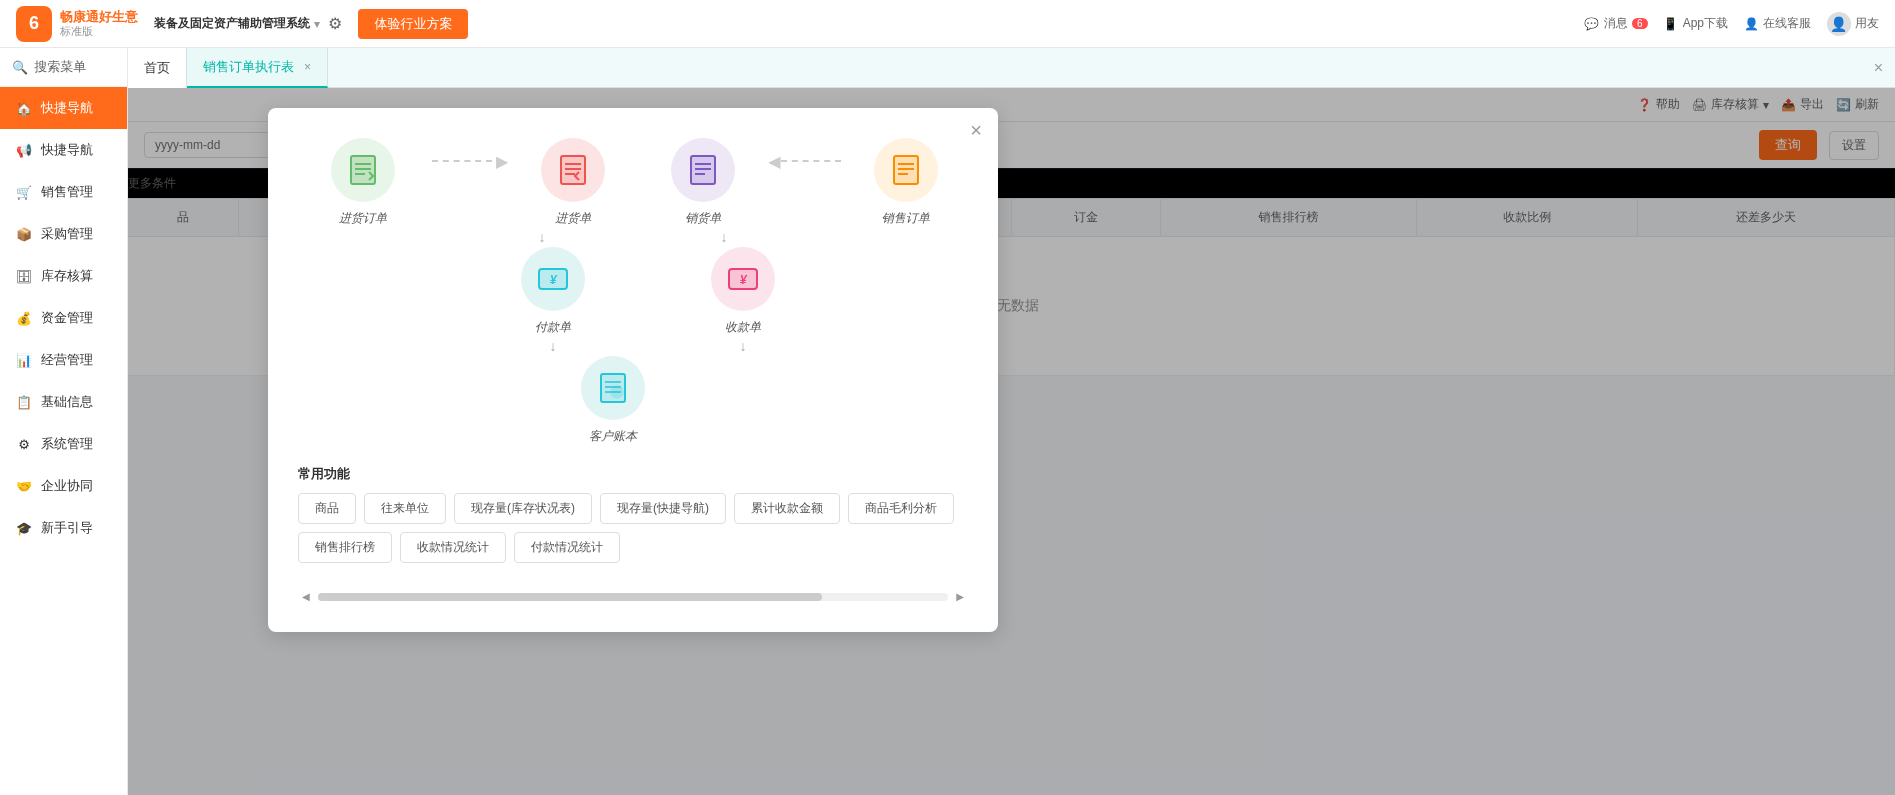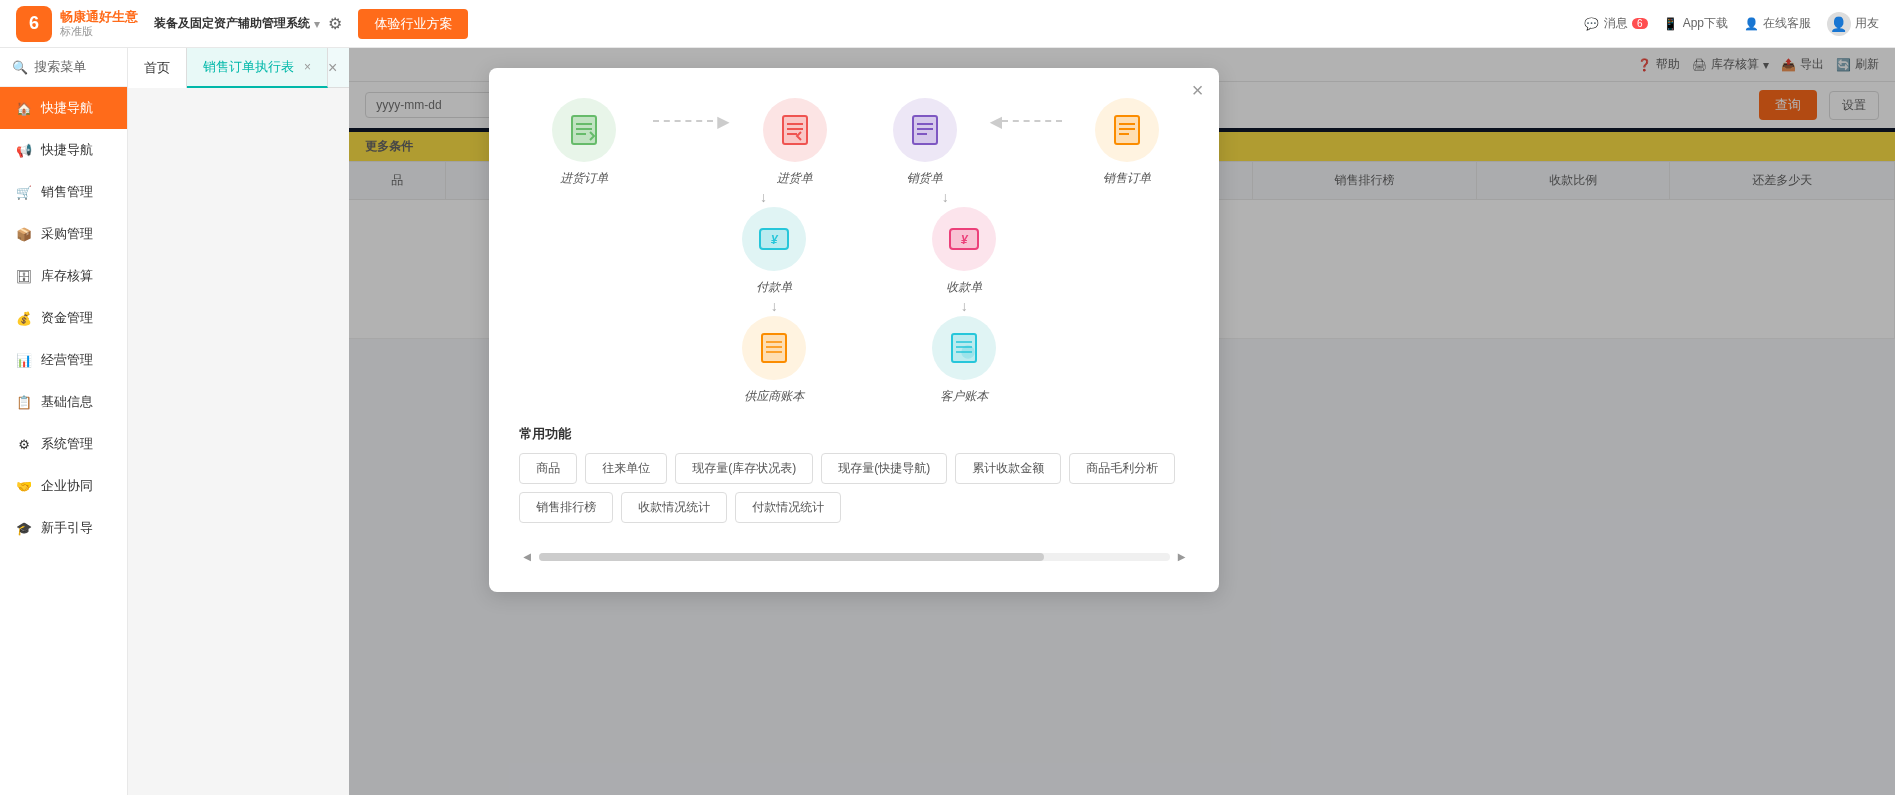--- a/index.html
+++ b/index.html
@@ -3,21 +3,21 @@
   <meta charset="utf-8">
   <style>
     * { box-sizing: border-box; margin: 0; padding: 0; }
     body { font-family: 'Microsoft YaHei', Arial, sans-serif; font-size: 13px; background: #f5f5f5; overflow: hidden; }
 
     
     .app-wrapper { display: flex; flex-direction: column; height: 795px; width: 1895px; }
     .top-bar { height: 48px; background: #fff; display: flex; align-items: center; padding: 0 16px; border-bottom: 1px solid #e8e8e8; flex-shrink: 0; }
     .main-layout { display: flex; flex: 1; overflow: hidden; }
     .sidebar { width: 128px; background: #fff; border-right: 1px solid #e8e8e8; flex-shrink: 0; display: flex; flex-direction: column; }
-    .content-area { flex: 1; display: flex; flex-direction: row; overflow: hidden; }
+    .content-area { flex: 1; display: flex; flex-direction: column; overflow: hidden; }
     .tab-bar { height: 40px; background: #f0fafa; display: flex; align-items: center; border-bottom: 1px solid #ddd; flex-shrink: 0; }
     .main-content { flex: 1; overflow: auto; position: relative; background: #f5f7fa; }
 
     
     .logo-area { display: flex; align-items: center; gap: 8px; margin-right: 16px; }
     .logo-icon { width: 36px; height: 36px; background: #ff6b1a; border-radius: 8px; display: flex; align-items: center; justify-content: center; color: white; font-size: 18px; font-weight: bold; flex-shrink: 0; }
     .logo-text { display: flex; flex-direction: column; line-height: 1.2; }
     .logo-text .brand { color: #ff6b1a; font-size: 13px; font-weight: bold; }
     .logo-text .sub { color: #999; font-size: 11px; }
     .system-title { color: #333; font-size: 12px; font-weight: bold; font-family: Liberation Mono, monospace; }
@@ -43,21 +43,21 @@
     .tabs-end { margin-left: auto; padding-right: 12px; }
     .close-all-btn { color: #999; cursor: pointer; font-size: 16px; }
 
     
     .content-toolbar { background: #fff; padding: 8px 16px; display: flex; align-items: center; gap: 12px; border-bottom: 1px solid #e8e8e8; flex-shrink: 0; }
     .toolbar-btn { color: #666; cursor: pointer; font-size: 12px; display: flex; align-items: center; gap: 4px; }
     .query-btn { background: #ff6b1a; color: white; border: none; border-radius: 4px; padding: 6px 16px; cursor: pointer; font-size: 13px; }
     .set-btn { background: #fff; color: #666; border: 1px solid #ddd; border-radius: 4px; padding: 5px 12px; cursor: pointer; font-size: 12px; }
 
     
-    .filter-area { background: #fff; padding: 8px 16px; display: flex; align-items: center; gap: 12px; border-bottom: 4px solid #0f172a; flex-shrink: 0; }
+    .filter-area { background: #fff; padding: 8px 16px; display: flex; align-items: center; gap: 12px; border-bottom: 1px solid #0f172a; flex-shrink: 0; }
     .filter-input { border: 1px solid #ddd; border-radius: 4px; padding: 5px 10px; font-size: 12px; color: #999; width: 180px; }
     .filter-select { border: 1px solid #ddd; border-radius: 4px; padding: 5px 10px; font-size: 12px; color: #999; width: 120px; background: white; }
     .more-condition { color: #666; font-size: 12px; cursor: pointer; }
     .calendar-icon { color: #999; cursor: pointer; }
 
     
     .table-wrapper { background: #fff; margin: 0; overflow: auto; }
     table { width: 100%; border-collapse: collapse; font-size: 12px; }
     th { background: #f5f7fa; padding: 10px 12px; text-align: center; color: #666; font-weight: normal; border-bottom: 1px solid #e8e8e8; border-right: 1px solid #e8e8e8; white-space: nowrap; }
     td { padding: 10px 12px; text-align: center; border-bottom: 1px solid #f0f0f0; border-right: 1px solid #f0f0f0; }
@@ -234,21 +234,21 @@
           <input class="filter-input" readonly="" placeholder="yyyy-mm-dd" style="">
           <span class="calendar-icon">📅</span>
           <select class="filter-select">
             <option>单据状态</option>
           </select>
           <div style="flex:1"></div>
           <button class="query-btn">查询</button>
           <button class="set-btn">设置</button>
         </div>
 
-        <div style="background:#fde047; padding:6px 16px; border-bottom:1px solid #e8e8e8; display:flex; align-items:center; gap:8px;font-weight:bold;">
+        <div style="background:#000000; padding:6px 0; border-bottom:1px solid #e8e8e8; display:flex; align-items:center; gap:8px;">
           <span class="more-condition">更多条件</span>
         </div>
 
         <div class="table-wrapper">
           <table>
             <thead>
               <tr>
                 <th>品</th>
                 <th>商品</th>
                 <th>金额</th>
@@ -396,34 +396,20 @@
               <div style="width:60px;"></div>
               <div style="width:130px; display:flex; justify-content:center; color:#aaa; font-size:14px;">↓</div>
               <div style="width:60px;"></div>
               <div style="width:130px; display:flex; justify-content:center; color:#aaa; font-size:14px;">↓</div>
             </div>
 
             <div style="display:flex; gap:0; margin-top:2px;">
               <div style="width:130px;"></div>
               <div style="width:60px;"></div>
 
-              <div class="flow-col" style="width:130px;">
-                <div class="flow-node">
-                  <div class="flow-circle node-orange" style="background:#fff3e0;">
-                    <svg width="36" height="36" viewBox="0 0 36 36" fill="none">
-                        <rect x="6" y="4" width="24" height="28" rx="2" fill="#fb8c00" opacity="0.2"></rect>
-                        <rect x="6" y="4" width="24" height="28" rx="2" stroke="#fb8c00" stroke-width="2"></rect>
-                        <line x1="10" y1="12" x2="26" y2="12" stroke="#fb8c00" stroke-width="1.5"></line>
-                        <line x1="10" y1="17" x2="26" y2="17" stroke="#fb8c00" stroke-width="1.5"></line>
-                        <line x1="10" y1="22" x2="26" y2="22" stroke="#fb8c00" stroke-width="1.5"></line>
-                      </svg>
-                  </div>
-                  <span class="flow-label">供应商账本</span>
-                </div>
-              </div>
               <div style="width:60px;"></div>
 
               <div class="flow-col" style="width:130px;">
                 <div class="flow-node">
                   <div class="flow-circle node-teal" style="background:#e0f4f4;">
                     <svg width="36" height="36" viewBox="0 0 36 36" fill="none">
                         <rect x="6" y="4" width="24" height="28" rx="2" fill="#26c6da" opacity="0.2"></rect>
                         <rect x="6" y="4" width="24" height="28" rx="2" stroke="#26c6da" stroke-width="2"></rect>
                         <line x1="10" y1="12" x2="26" y2="12" stroke="#26c6da" stroke-width="1.5"></line>
                         <line x1="10" y1="17" x2="26" y2="17" stroke="#26c6da" stroke-width="1.5"></line>

